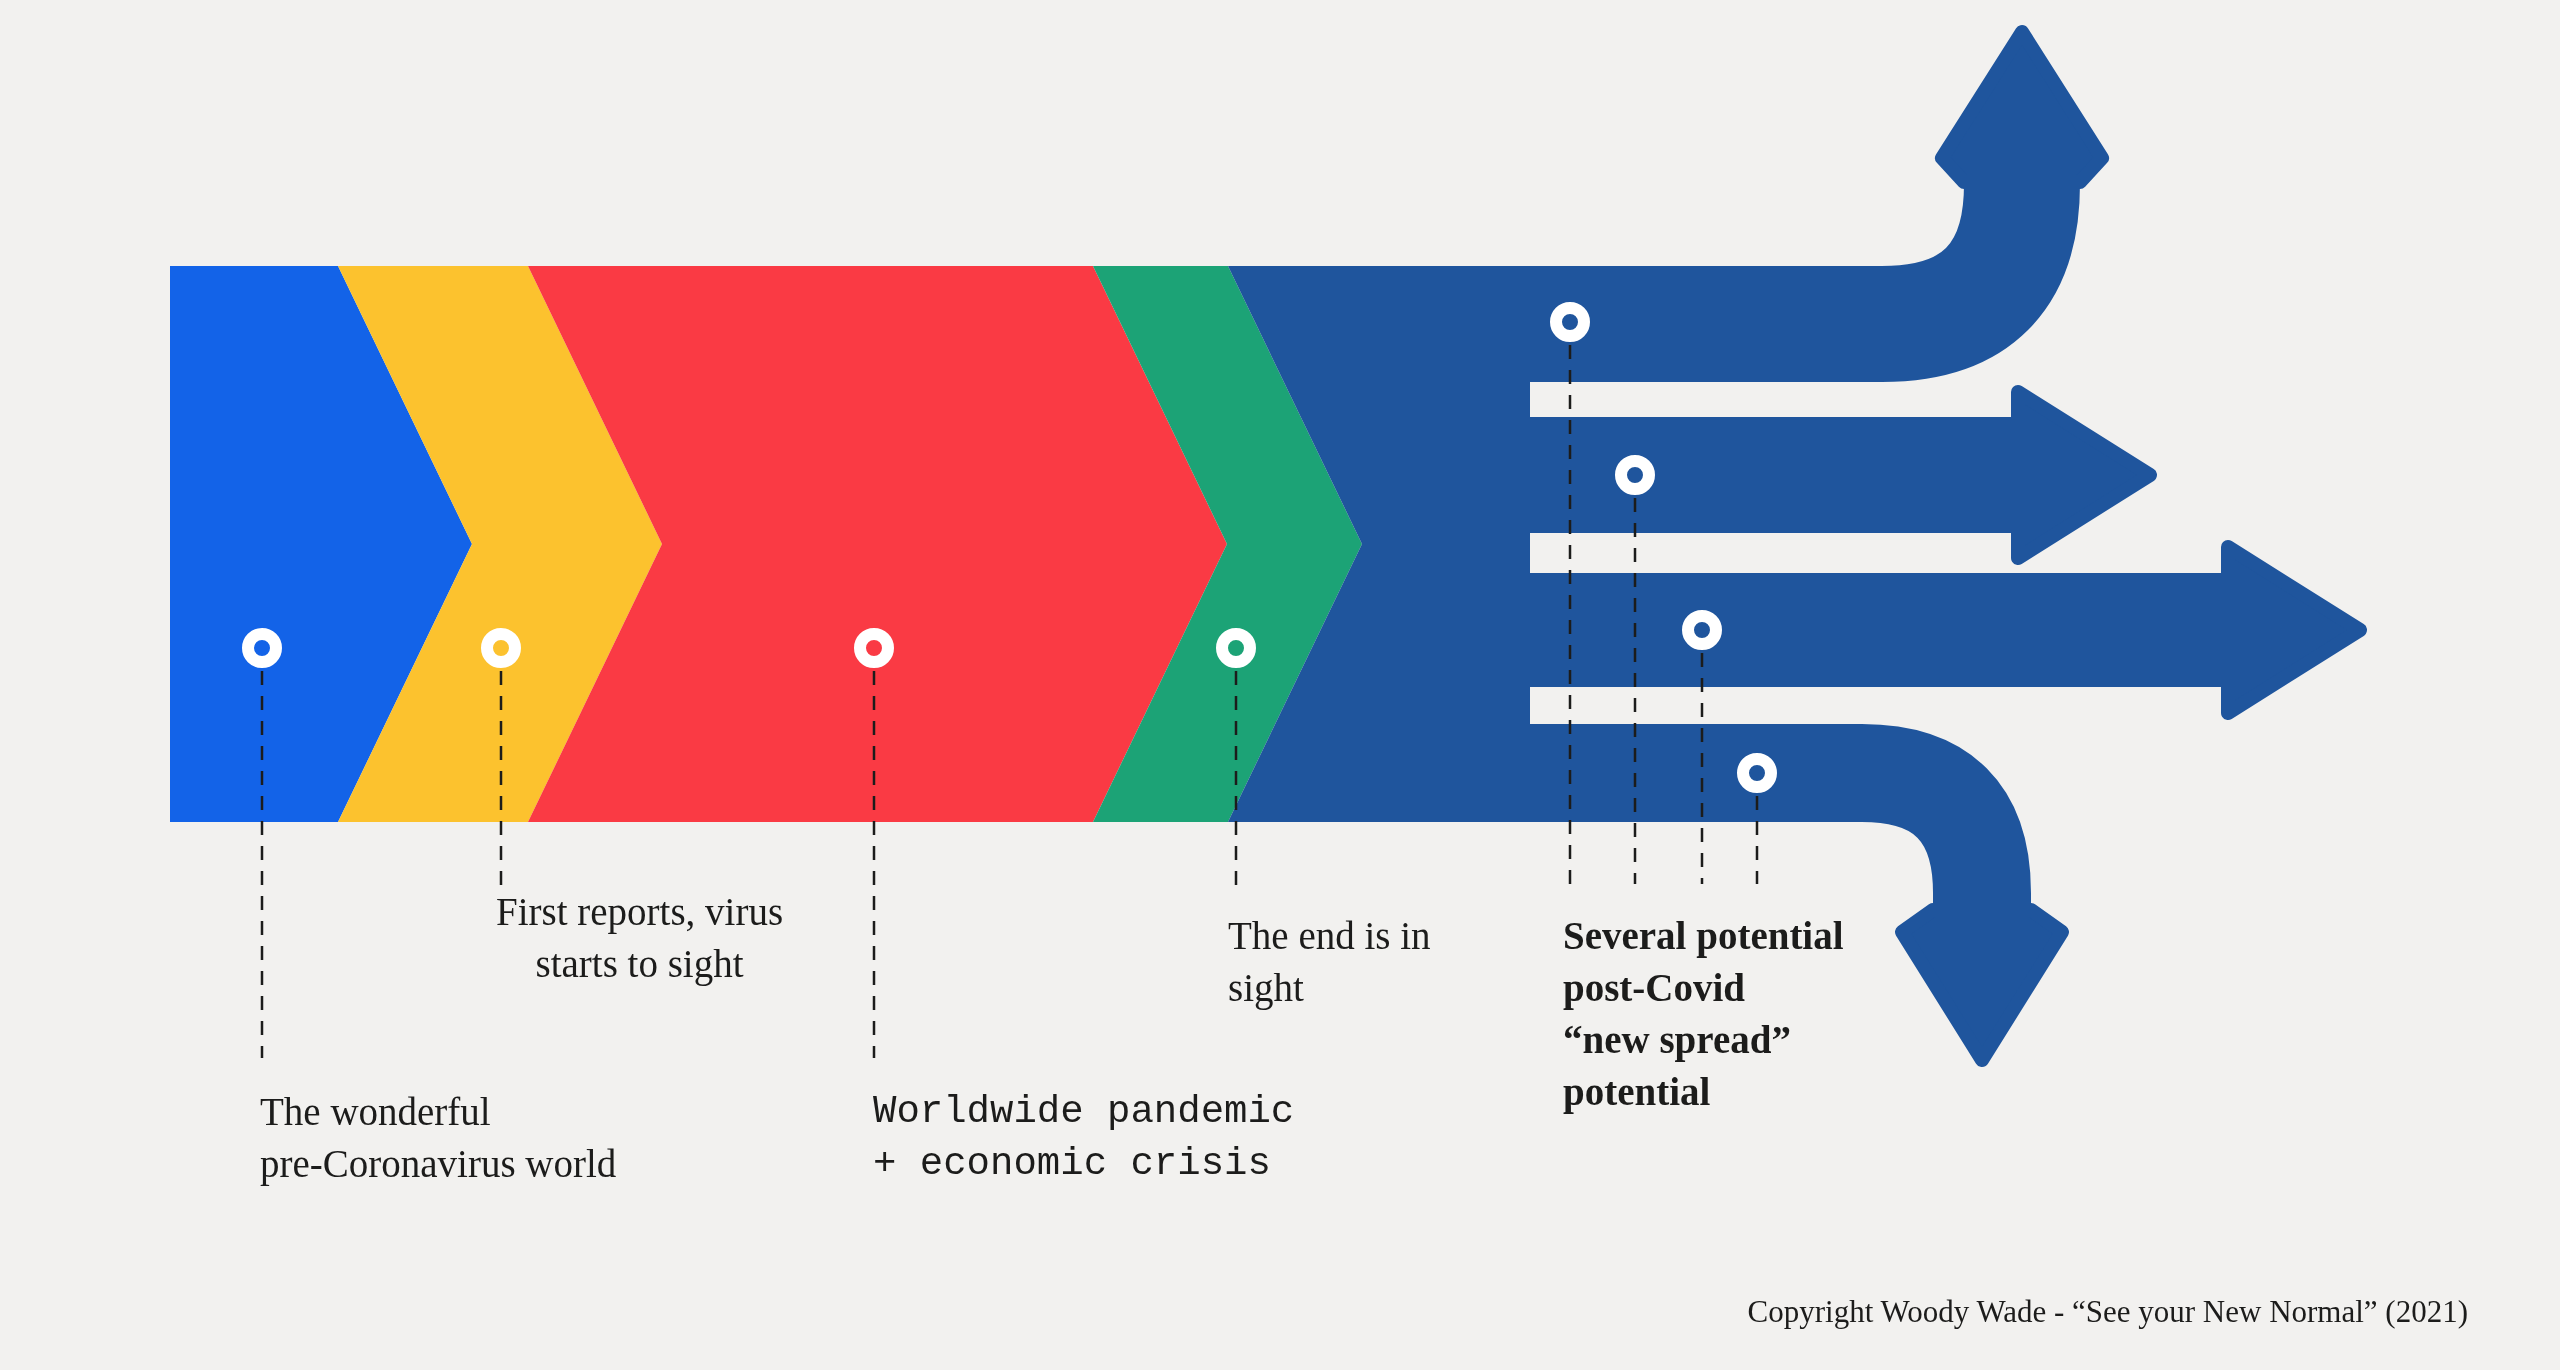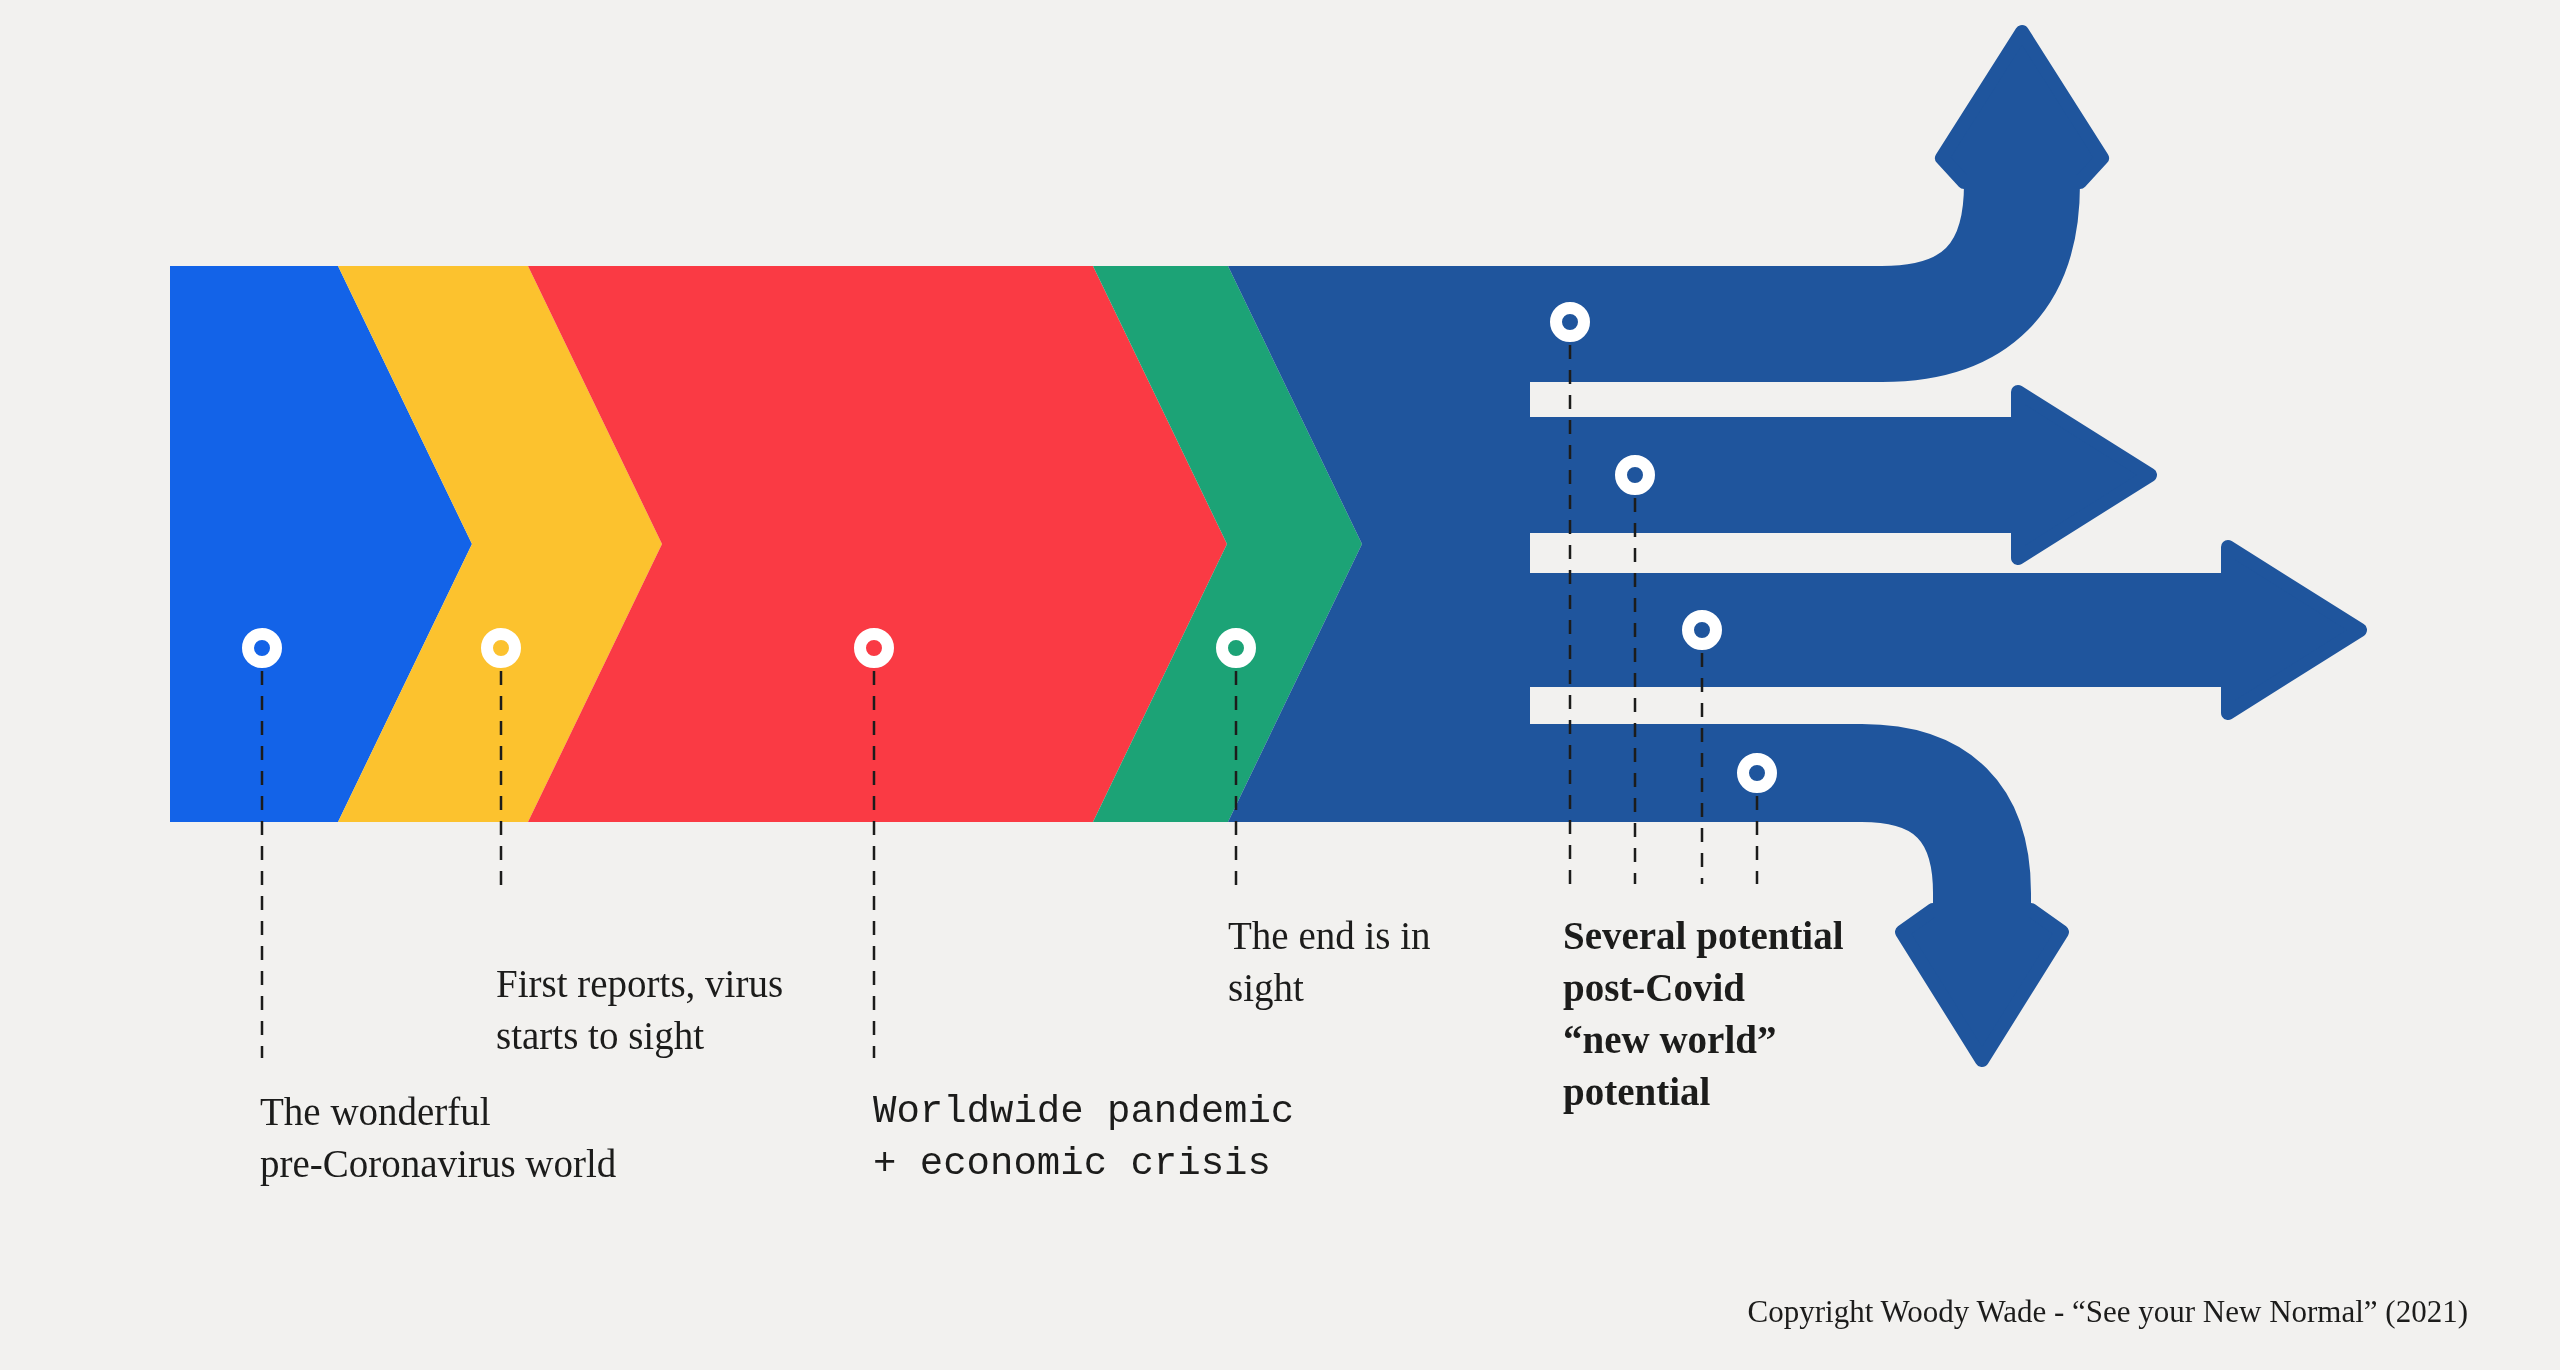--- a/index.html
+++ b/index.html
@@ -32,21 +32,21 @@
   .copyright {
     position: absolute;
     top: 1295px;
     right: 92px;
     font-size: 31px;
     line-height: 34px;
     color: #1c1c1b;
     white-space: nowrap;
   }
   .label-pos-0 { left: 260px;  top: 1086px; }
-  .label-pos-1 { left: 496px;  top: 958px;  }
+  .label-pos-1 { left: 496px;  top: 886px; text-align: center;  }
   .label-pos-2 { left: 873px;  top: 1086px; font-family: Liberation Mono, monospace; }
   .label-pos-3 { left: 1228px; top: 910px;  }
   .label-pos-4 { left: 1563px; top: 910px; font-weight: bold;  }
 </style>
 </head>
 <body>
 
 <div class="canvas">
 
   <svg class="diagram-svg" viewBox="0 0 2560 1370">
@@ -115,19 +115,19 @@
   </div>
 
   <div class="stage-label label-pos-3">
     <div>The end is in</div>
     <div>sight</div>
   </div>
 
   <div class="stage-label label-pos-4">
     <div>Several potential</div>
     <div>post-Covid</div>
-    <div>“new world”</div>
+    <div>“new spread”</div>
     <div>potential</div>
   </div>
 
   <div class="copyright">Copyright Woody Wade - “See your New Normal” (2021)</div>
 
 </div>
 
 </body></html>

